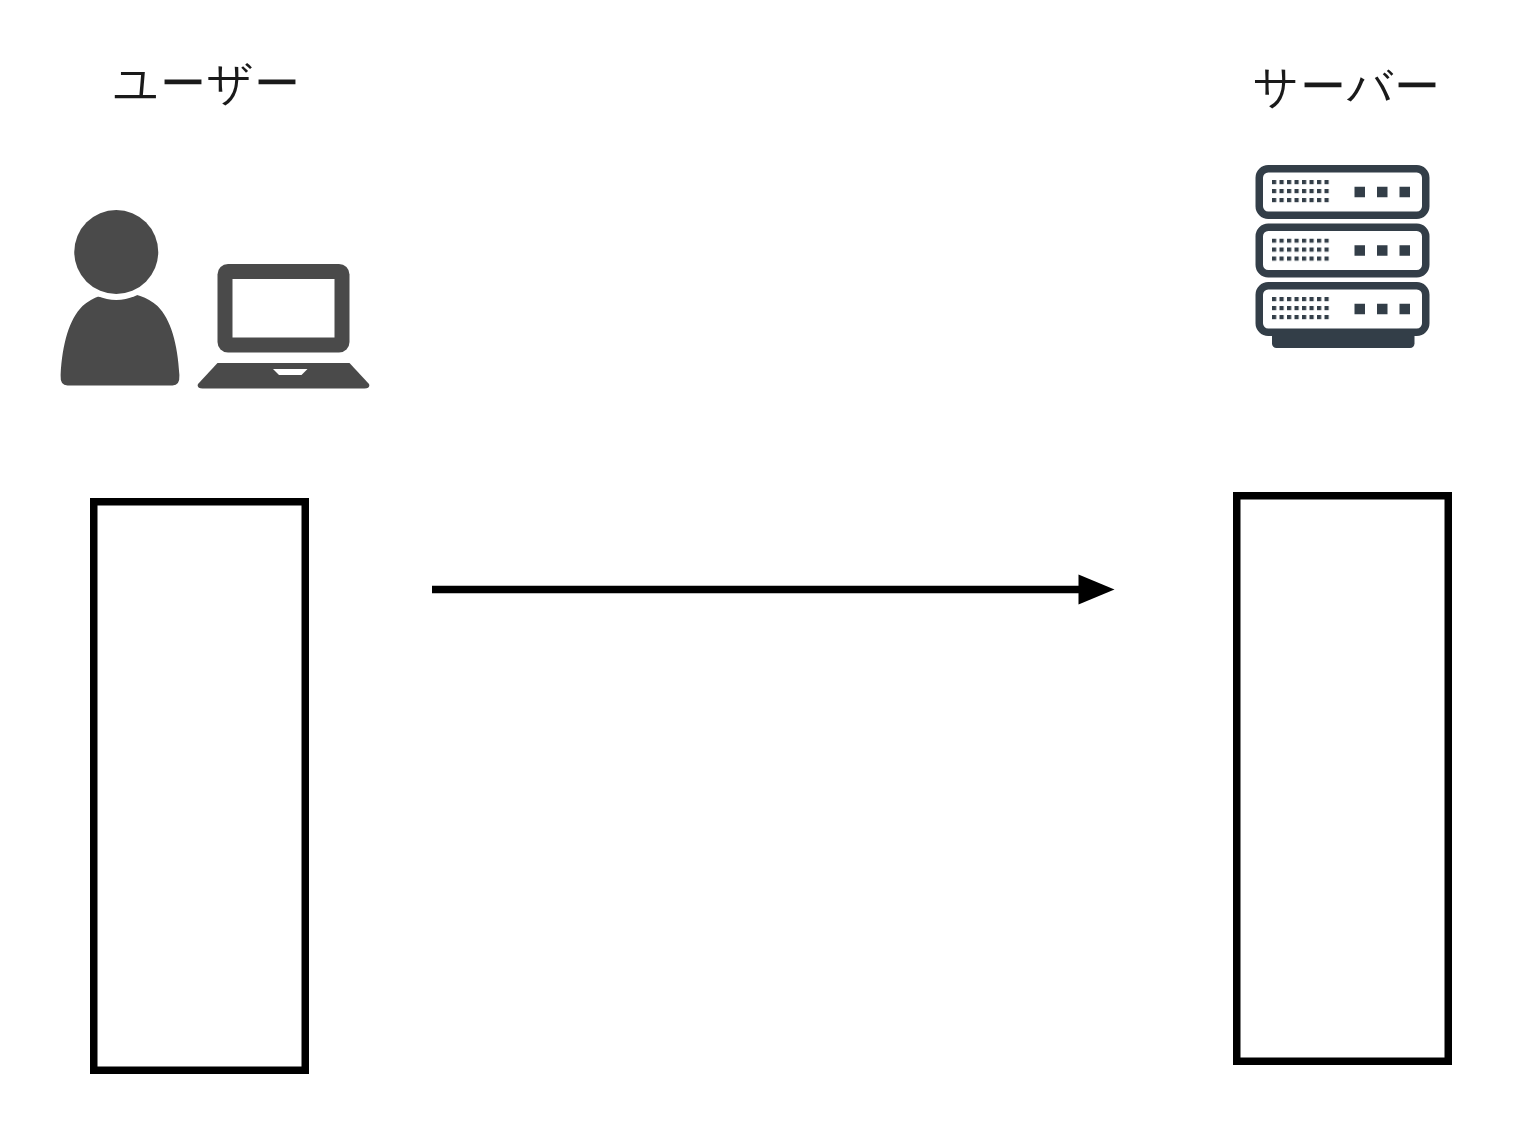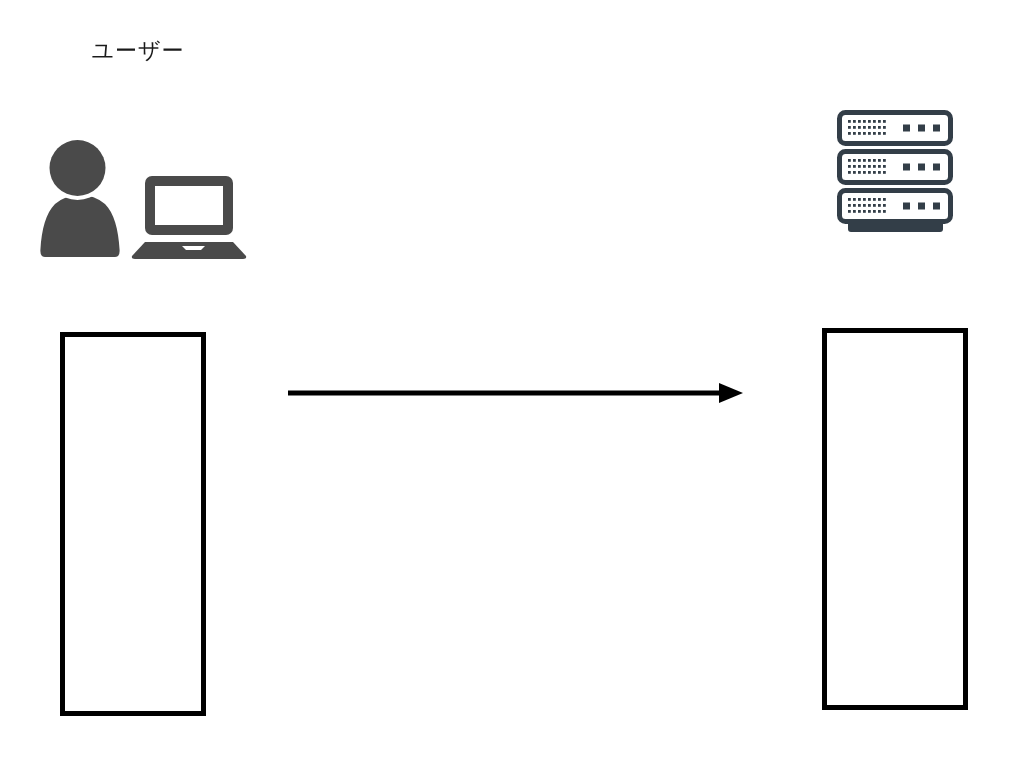--- a/index.html
+++ b/index.html
@@ -6,21 +6,21 @@
   .canvas {
     position: relative;
     width: 1010px;
     height: 758px;
     background: #ffffff;
     overflow: hidden;
     font-family: "Liberation Sans", sans-serif;
   }
   .actor-label {
     position: absolute;
-    font-size: 22px;
+    font-size: 30px;
     color: #1a1a1a;
     white-space: nowrap;
     transform: translateX(-50%);
     letter-spacing: 1px;
   }
   .actor-label.user   { left: 138px; top: 36px; }
   .actor-label.server { left: 898px; top: 38px; }
 
   .user-icon-svg   { position: absolute; left: 40px;  top: 133px; }
   .server-icon-svg { position: absolute; left: 833px; top: 106px; }
@@ -45,20 +45,21 @@
     color: #1a1a1a;
     white-space: nowrap;
   }
 </style>
 </head>
 <body>
 
 <div class="canvas">
 
   <div class="actor-label user">ユーザー</div>
+  <div class="actor-label server">サーバー</div>
 
   <svg class="user-icon-svg" width="207" height="128" viewBox="0 0 207 128">
     <g fill="#4a4a4a">
       <g>
         <path d="M 5,124 Q 0,124 0.4,117 C 1.6,96 6,80 15,71 Q 25.5,62 40,62 Q 54.5,62 65,71 C 74,80 78.4,96 79.6,117 Q 80,124 75,124 Z"></path>
         <circle cx="37.5" cy="35" r="32" fill="#ffffff"></circle>
         <circle cx="37.5" cy="35" r="28"></circle>
       </g>
       <g>
         <rect x="105" y="43" width="88" height="59" rx="7"></rect>

